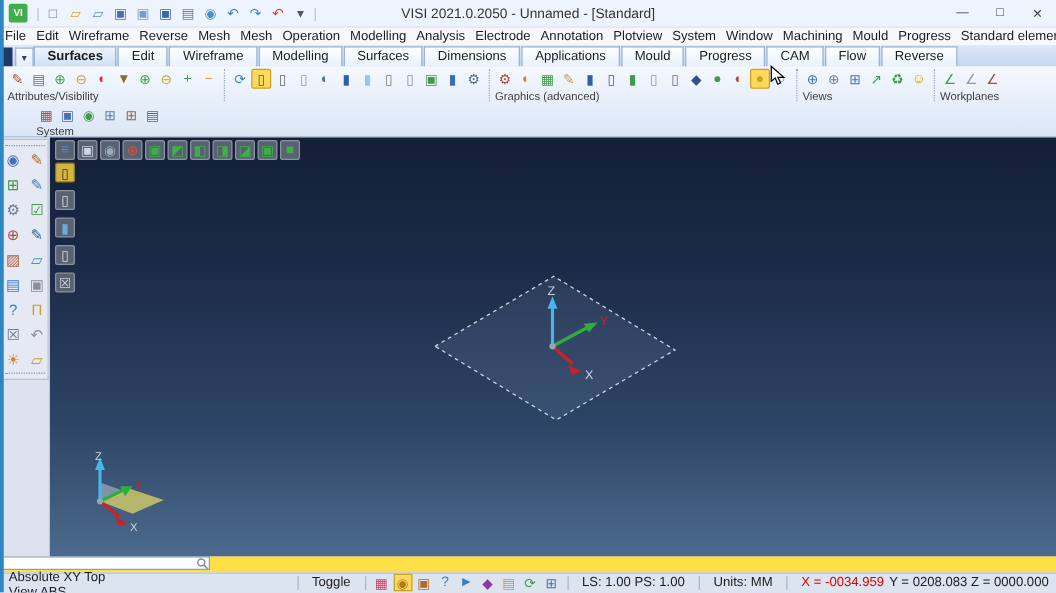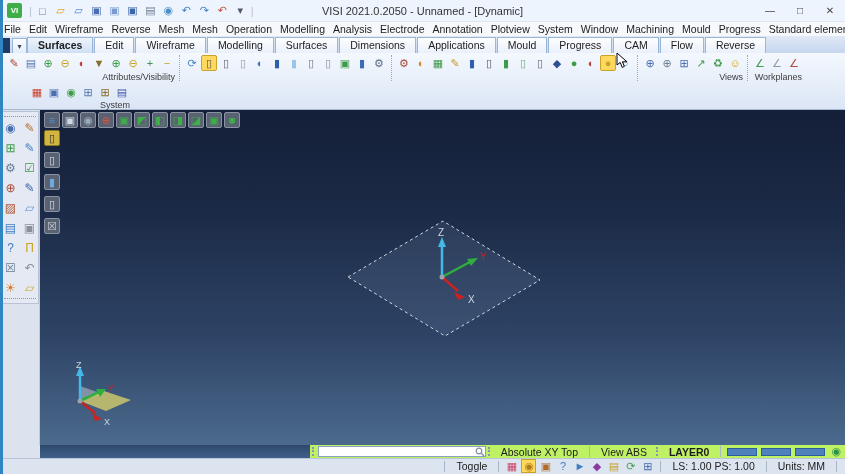--- a/index.html
+++ b/index.html
@@ -34,21 +34,21 @@
 
   
   .ribbon { height:57px; background:linear-gradient(#f4f8fe,#dbe6f5); border-bottom:1px solid #a8b8d0; }
   .rrow { display:flex; align-items:stretch; }
   .rrow1 { height:30px; }
   .rrow2 { height:26px; padding-left:26px; }
   .rgroup { display:flex; flex-direction:column; padding:1px 3px 0 3px; }
   .ricons { display:flex; gap:1px; height:18px; align-items:center; }
   .ricon { width:16px; height:16px; display:flex; align-items:center; justify-content:center; font-size:11px; border:1px solid transparent; }
   .ricon.hl { background:#ffd95e; border:1px solid #c9a227; border-radius:2px; }
-  .rlabel { font-size:9px; color:#3c3c3c; text-align:right; line-height:10px; }
+  .rlabel { font-size:9px; color:#3c3c3c; text-align:left; line-height:10px; }
   .gsep { border-left:1px dotted #97a8c2; margin:2px 1px; }
 
   
   .main { display:flex; height:335px; }
   .left-panel { width:40px; background:#dde3ee; position:relative; border-right:1px solid #c2cbdb; }
   .float-toolbar { position:absolute; top:1px; left:1px; width:38px; background:#e4e9f3; border:1px solid #b8c2d4; }
   .grip { height:5px; border-bottom:1px dotted #8a96ab; margin:0 2px; }
   .grip.bottom { border-bottom:none; border-top:1px dotted #8a96ab; }
   .ft-grid { display:grid; grid-template-columns:17px 17px; gap:3px 2px; padding:2px; justify-content:center; }
   .ft-icon { width:17px; height:17px; display:flex; align-items:center; justify-content:center; font-size:12px; }
@@ -56,21 +56,21 @@
   .viewport { flex:1; position:relative; overflow:hidden;
     background:linear-gradient(180deg,#141f38 0%, #1b2a46 30%, #2e4466 68%, #4b6a8d 100%); }
   .vp-toolbar { position:absolute; top:2px; left:4px; display:flex; gap:2px; }
   .vp-btn { width:16px; height:16px; background:#596273; border:1px solid #8b93a2; border-radius:2px; display:flex; align-items:center; justify-content:center; font-size:11px; }
   .vp-side { position:absolute; top:20px; left:4px; display:flex; flex-direction:column; gap:6px; }
   .vp-btn.hl { background:#d2b541; border-color:#8a7a20; }
   .vp-svg { position:absolute; inset:0; }
   .ucs-svg { position:absolute; left:18px; top:250px; }
 
   
-  .status-top { height:13px; background:#bef264; display:flex; align-items:center; font-size:10.5px; color:#1c1c1c; }
+  .status-top { height:13px; background:#fde047; display:flex; align-items:flex-start; font-size:10.5px; color:#1c1c1c;flex-direction:column; }
   .st-spacer { width:40px; height:100%; background:#dde3ee; }
   .st-fill { flex:1; height:100%; background:linear-gradient(#2e486c,#40608a); }
   .vdots { width:4px; height:9px; border-left:2px dotted #8a96ab; margin:0 2px; }
   .search-box { width:168px; height:11px; background:#fff; border:1px solid #8aa0be; display:flex; align-items:center; }
   .search-input { flex:1; border:none; outline:none; height:9px; font-size:9px; padding:0 2px; background:transparent; }
   .st-cell { padding:0 7px; white-space:nowrap; }
   .st-layer { font-weight:bold; }
   .block { width:30px; height:8px; background:#4f81bd; border:1px solid #2c5d9e; margin:0 2px; }
   .globe { font-size:11px; color:#2f8f4f; margin:0 4px; }
 
@@ -135,21 +135,21 @@
 
       <div class="qa-btn">
         <span style="color: rgb(192, 74, 58);">↶</span>
       </div>
 
       <div class="qa-btn">
         <span style="color: rgb(85, 85, 102);">▾</span>
       </div>
     </div>
   <span class="qa-sep">|</span>
-  <div class="win-title">VISI 2021.0.2050 - Unnamed - [Dynamic]</div>
+  <div class="win-title">VISI 2021.0.2050 - Unnamed - [Standard]</div>
   <div class="win-controls">
 
       <div class="wc-btn">
         <span>—</span>
       </div>
 
       <div class="wc-btn">
         <span>□</span>
       </div>
 
@@ -354,20 +354,21 @@
           <div class="ricon">
             <span style="color: rgb(176, 74, 58);">◐</span>
           </div>
           <div class="ricon hl">
             <span style="color: rgb(201, 162, 39);">●</span>
           </div>
           <div class="ricon">
             <span style="color: rgb(74, 144, 212);">○</span>
           </div>
         </div>
+      <div class="rlabel">Graphics (advanced)</div>
     </div>
     <div class="gsep"></div>
     <div class="rgroup">
       <div class="ricons">
 
       <div class="ricon">
             <span style="color: rgb(74, 111, 176);">⊕</span>
           </div>
           <div class="ricon">
             <span style="color: rgb(106, 125, 149);">⊕</span>
@@ -649,17 +650,20 @@
       </div>
       <div class="sb-icon">
         <span style="color: rgb(74, 111, 176);">⊞</span>
       </div>
     </div>
   <div class="sb-sep"></div>
   <div class="st-cell">LS: 1.00 PS: 1.00</div>
   <div class="sb-sep"></div>
   <div class="st-cell">Units: MM</div>
   <div class="sb-sep"></div>
+  <div class="st-cell" style="padding-right:2px">
+    <span class="coord-x">X = -0034.959</span><span class="coord-rest">Y = 0208.083 Z = 0000.000</span>
+  </div>
 </div>
 
 <svg class="mouse-cursor" width="14" height="18" viewBox="0 0 14 18">
   <polygon points="1,1 1,13 4.2,10.4 6.2,15.4 8.4,14.4 6.4,9.8 11,9.8" fill="#ffffff" stroke="#000000" stroke-width="1"></polygon>
 </svg>
 
 </body></html>

